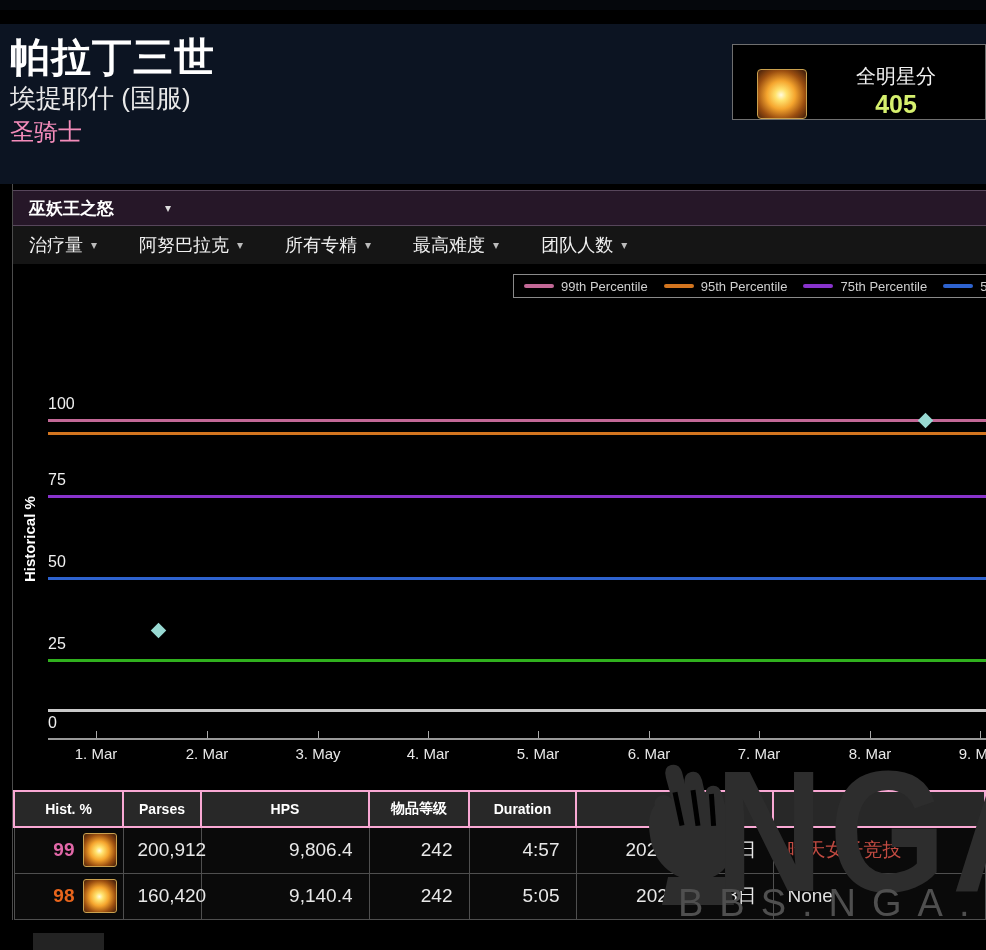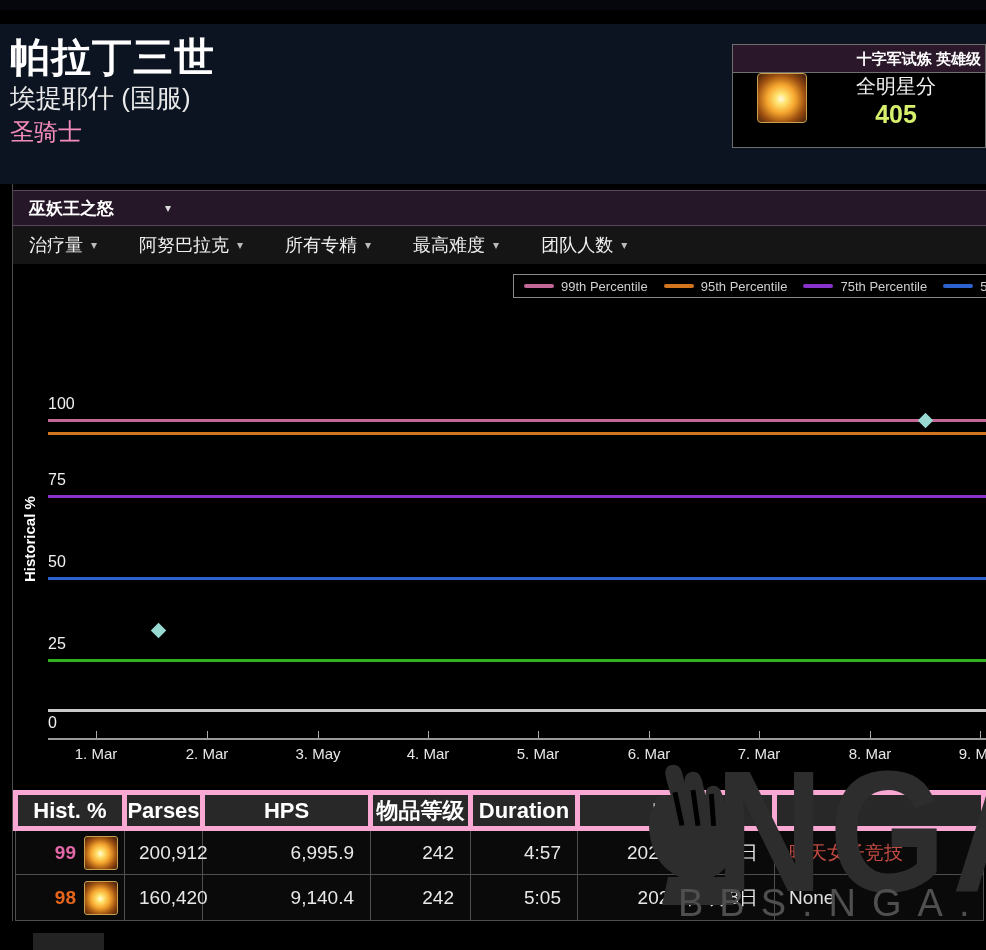--- a/index.html
+++ b/index.html
@@ -15,21 +15,21 @@
   .class-name { font-size:24px; color:#f48cba; line-height:1.35; }
 
   .raid-panel { position:absolute; top:20px; right:0; width:254px; border:1px solid #6f6f6f; background:#000; }
   .raid-title { height:28px; background:#2a182a; border-bottom:1px solid #6f6f6f;
     color:#fff; font-size:15px; font-weight:bold; text-align:right; padding:5px 4px 0 0; }
   .raid-cells { display:flex; height:74px; }
   .raid-boss-cell { position:relative; width:68px; border-right:1px solid #6f6f6f; overflow:hidden; }
   .raid-boss-cell svg { display:block; }
   .boss-progress { position:absolute; left:0; right:0; bottom:0; height:26px; background:#2b7a2b;
     color:#fff; font-size:17px; font-weight:bold; text-align:center; line-height:26px; letter-spacing:1px; }
-  .raid-score-cell { flex:1; display:flex; align-items:flex-start; background:#000; padding-left:24px; }
+  .raid-score-cell { flex:1; display:flex; align-items:flex-end; background:#000; padding-left:24px; }
   .allstar-icon { width:50px; height:50px; border-radius:4px; border:1px solid #caa14e;
     background:radial-gradient(circle at 48% 52%, #fffbe0 0%, #ffe26e 16%, #f5a52e 40%, #9c4f10 68%, #33160a 100%); }
   .allstar-text { flex:1; text-align:center; }
   .allstar-label { color:#f2f2f2; font-size:20px; }
   .allstar-points { color:#d6f06e; font-size:25px; font-weight:bold; }
 
   
   .content { margin-left:12px; border-left:1px solid #4c4c4c; width:974px; }
   .spacer6 { height:6px; background:#000; }
 
@@ -58,22 +58,22 @@
   .xaxis { position:absolute; left:35px; right:0; top:474px; height:2px; background:#9a9a9a; }
   .xtickmark { position:absolute; top:467px; width:1px; height:7px; background:#aaa; }
   .xticklab { position:absolute; top:481px; width:90px; text-align:center; color:#e8e8e8; font-size:15px; }
 
   .marker { position:absolute; width:11px; height:11px; transform:rotate(45deg); background:#98d9d2; }
 
   
   .parse-table { width:100%; border-collapse:collapse; table-layout:fixed; background:#000; }
   .parse-table col.c1{width:109px}.parse-table col.c2{width:78px}.parse-table col.c3{width:168px}
   .parse-table col.c4{width:100px}.parse-table col.c5{width:107px}.parse-table col.c6{width:197px}
-  .parse-table th { height:36px; background:#282828; color:#fff; font-size:22px; font-weight:600;
-    border:5px solid #f9a8d4; text-align:center; }
+  .parse-table th { height:36px; background:#282828; color:#fff; font-size:14px; font-weight:600;
+    border:2px solid #f9a8d4; text-align:center; }
   .parse-table td { height:46px; background:#0a0a0a; border:1px solid #4f4f4f; color:#e8e8e8; font-size:19px;padding-left:14px; }
   td.hist-cell { }
   .hist-wrap { display:flex; align-items:center; justify-content:flex-end; gap:8px; padding-right:6px; }
   .hist-num { font-weight:bold; font-size:19px; }
   .spec-icon { width:34px; height:34px; border-radius:3px; border:1px solid #caa14e; flex:0 0 auto;
     background:radial-gradient(circle at 48% 52%, #fffbe0 0%, #ffe26e 16%, #f5a52e 40%, #9c4f10 68%, #33160a 100%); }
   .cell-left { text-align:left; padding-left:10px; }
   .cell-right { text-align:right; padding-right:16px; }
   .hps-val { color:#c8e87c; }
 
@@ -91,21 +91,20 @@
 </head>
 <body>
 
 <div class="top-strip"></div>
 <div class="hero">
   <div class="char-name">帕拉丁三世</div>
   <div class="server">埃提耶什 (国服)</div>
   <div class="class-name">圣骑士</div>
 
   <div class="raid-panel">
-    <div class="raid-title">十字军试炼 英雄级</div>
     <div class="raid-cells">
       <div class="raid-score-cell">
         <div class="allstar-icon"></div>
         <div class="allstar-text">
           <div class="allstar-label">全明星分</div>
           <div class="allstar-points" style="color: rgb(214, 240, 110);">405</div>
         </div>
       </div>
     </div>
   </div>
@@ -224,21 +223,21 @@
       <th></th>
     </tr>
     <tr>
       <td class="hist-cell">
             <div class="hist-wrap">
         <span class="hist-num" style="color: rgb(226, 104, 168);">99</span>
         <span class="spec-icon"></span>
             </div>
           </td>
       <td class="cell-left">200,912</td>
-      <td class="cell-right hps-val">6,995.9</td>
+      <td class="cell-right hps-val">9,806.4</td>
       <td class="cell-right">242</td>
       <td class="cell-right">4:57</td>
       <td class="cell-right">2025年3月16日</td>
       <td class="cell-left" style="color: rgb(194, 75, 66);">晴天女子竞技</td>
     </tr>
     <tr>
       <td class="hist-cell">
             <div class="hist-wrap">
         <span class="hist-num" style="color: rgb(232, 101, 28);">98</span>
         <span class="spec-icon"></span>

